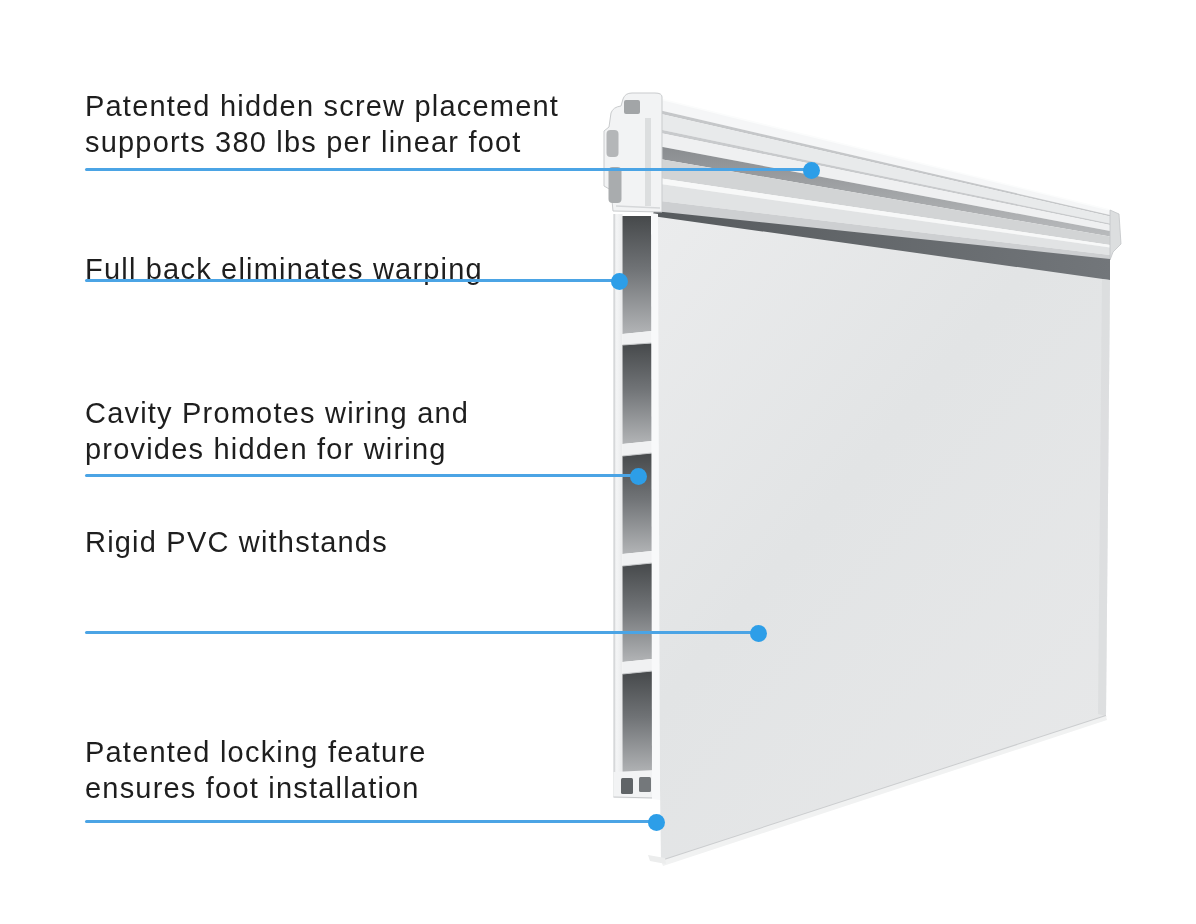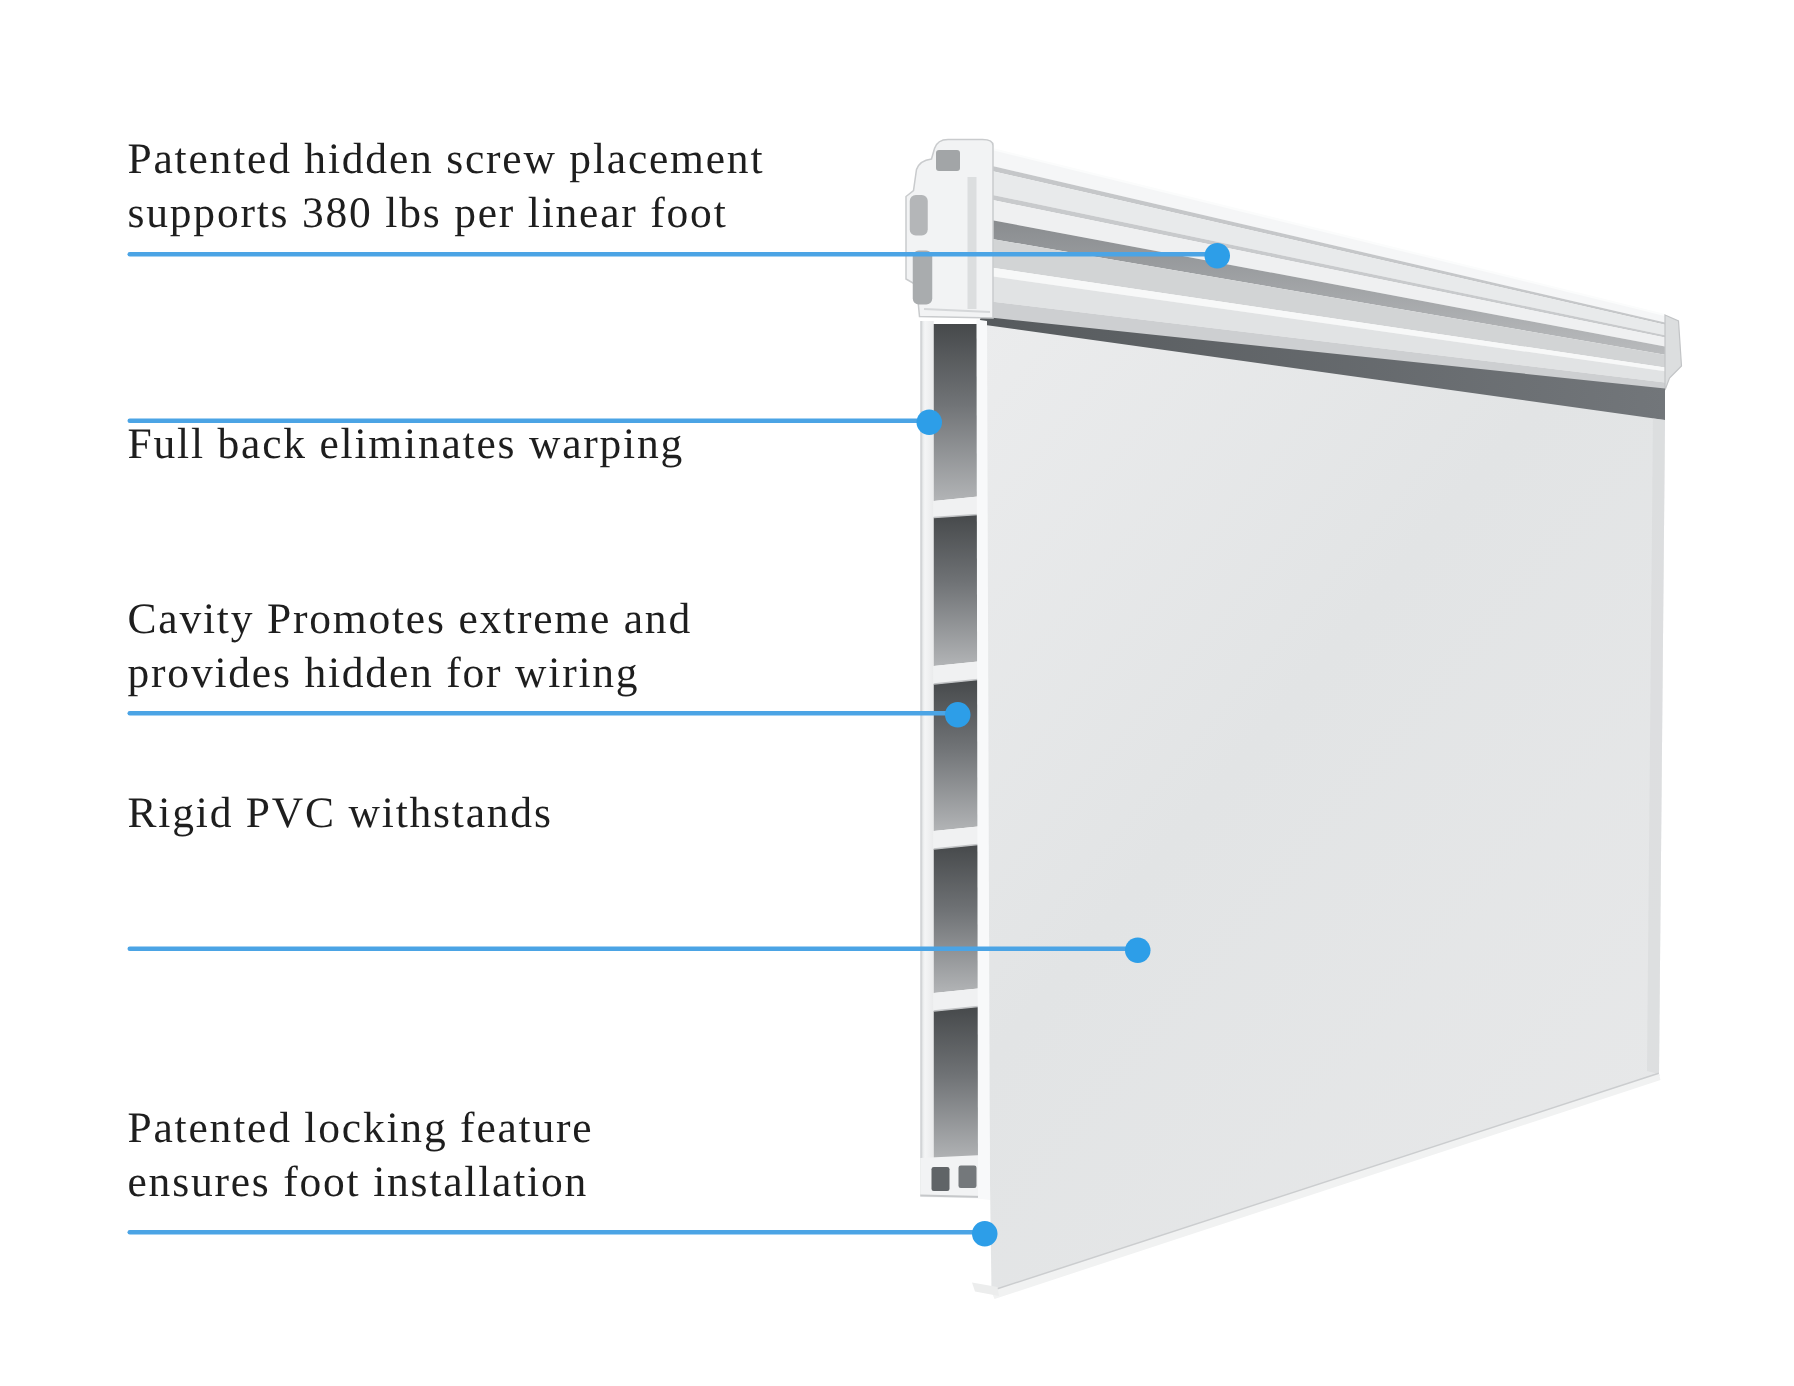--- a/index.html
+++ b/index.html
@@ -1,21 +1,21 @@
 <!DOCTYPE html>
 <html><head>
 <meta charset="utf-8">
 <style>
   html,body{margin:0;padding:0;background:#ffffff;}
   .canvas{
     position:relative;
     width:1140px;height:924px;
     background:#ffffff;
     overflow:hidden;
-    font-family:Liberation Serif, serif;
+    font-family:Liberation Sans, sans-serif;
   }
   .illustration{
     position:absolute;left:0;top:0;width:1196px;height:924px;
   }
   .callout{
     position:absolute;
     left:85px;
     color:#1e1e1e;
     font-size:29px;
     line-height:36px;
@@ -33,21 +33,21 @@
   }
   .callout-dot{
     position:absolute;
     width:17px;height:17px;
     border-radius:50%;
     background:#2d9ee8;
     z-index:5;
   }
   
   #c1{top:88px;}  #l1{left:85px;top:168px;width:726px;}  #d1{left:803px;top:162px;}
-  #c2{top:251px;margin-top:27px;} #l2{left:85px;top:279px;width:534px;}  #d2{left:611px;top:273px;}
+  #c2{top:251px;} #l2{left:85px;top:279px;width:534px;}  #d2{left:611px;top:273px;}
   #c3{top:395px;} #l3{left:85px;top:474px;width:553px;}  #d3{left:630px;top:468px;}
   #c4{top:524px;} #l4{left:85px;top:631px;width:673px;}  #d4{left:750px;top:625px;}
   #c5{top:734px;} #l5{left:85px;top:820px;width:571px;}  #d5{left:648px;top:814px;}
 </style>
 </head>
 <body>
 
 <div class="canvas">
 
   <svg class="illustration" viewBox="0 0 1196 924" xmlns="http://www.w3.org/2000/svg" aria-hidden="true">
@@ -147,21 +147,21 @@
   </svg>
 
   <div class="callout" id="c1">
     <div>Patented hidden screw placement</div>
     <div>supports 380 lbs per linear foot</div>
   </div>
   <div class="callout" id="c2">
     <div>Full back eliminates warping</div>
   </div>
   <div class="callout" id="c3">
-    <div>Cavity Promotes extreme and</div>
+    <div>Cavity Promotes wiring and</div>
     <div>provides hidden for wiring</div>
   </div>
   <div class="callout" id="c4">
     <div>Rigid PVC withstands</div>
   </div>
   <div class="callout" id="c5">
     <div>Patented locking feature</div>
     <div>ensures foot installation</div>
   </div>
 

